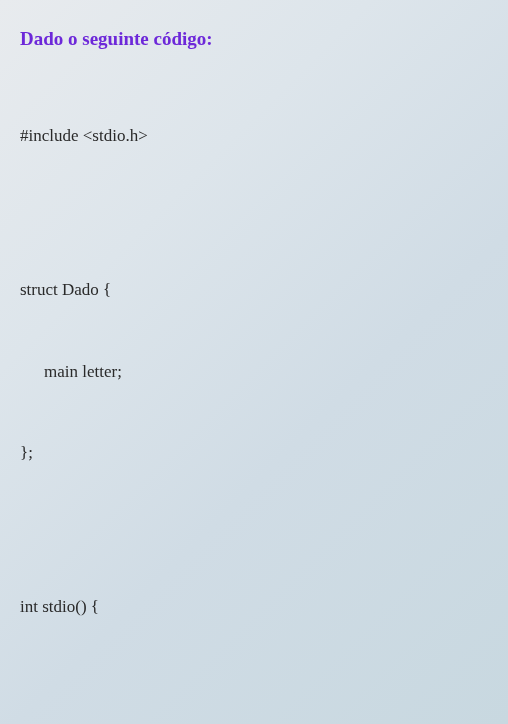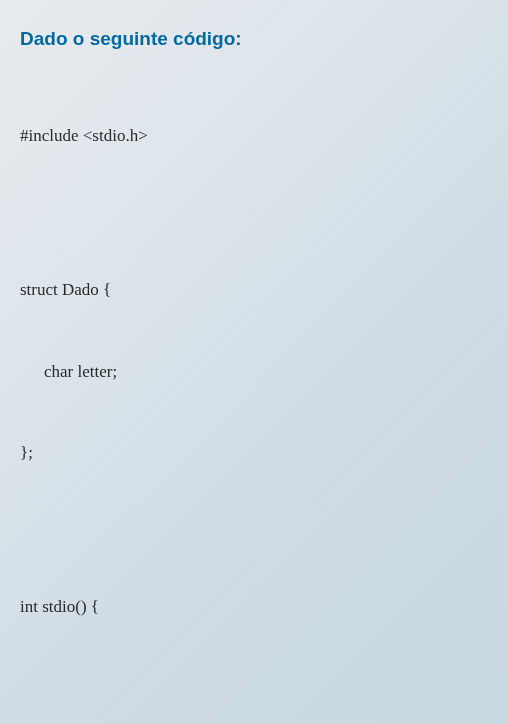--- a/index.html
+++ b/index.html
@@ -10,24 +10,24 @@
     body {
       width: 508px;
       height: 724px;
       background: linear-gradient(135deg, #e8ebee 0%, #dde5eb 30%, #d0dce5 60%, #c8d8e0 100%);
       font-family: Georgia, 'Times New Roman', serif;
       padding: 28px 20px 20px 20px;
       color: #2a2a2a;
       overflow: hidden;
     }
     .heading {
-      font-family: Liberation Sans, sans-serif;
+      font-family: Liberation Serif, serif;
       font-weight: bold;
       font-size: 19px;
-      color: #0369a1;
+      color: #6d28d9;
       margin-bottom: 18px;
     }
     .code-block {
       font-family: Georgia, 'Times New Roman', serif;
       font-size: 17px;
       line-height: 1.6;
       color: #2a2a2a;
       white-space: pre;
     }
     .code-line {
@@ -42,21 +42,21 @@
   </style>
 </head>
 <body>
 
 <div class="heading">Dado o seguinte código:</div>
 
 <div class="code-block">
   <span class="code-line">#include &lt;stdio.h&gt;</span>
   <div class="spacer"></div>
   <span class="code-line">struct Dado {</span>
-  <span class="code-line indent-1">char letter;</span>
+  <span class="code-line indent-1">main letter;</span>
   <span class="code-line">};</span>
   <div class="spacer"></div>
   <span class="code-line">int stdio() {</span>
   
   
   
   
   
   
   

